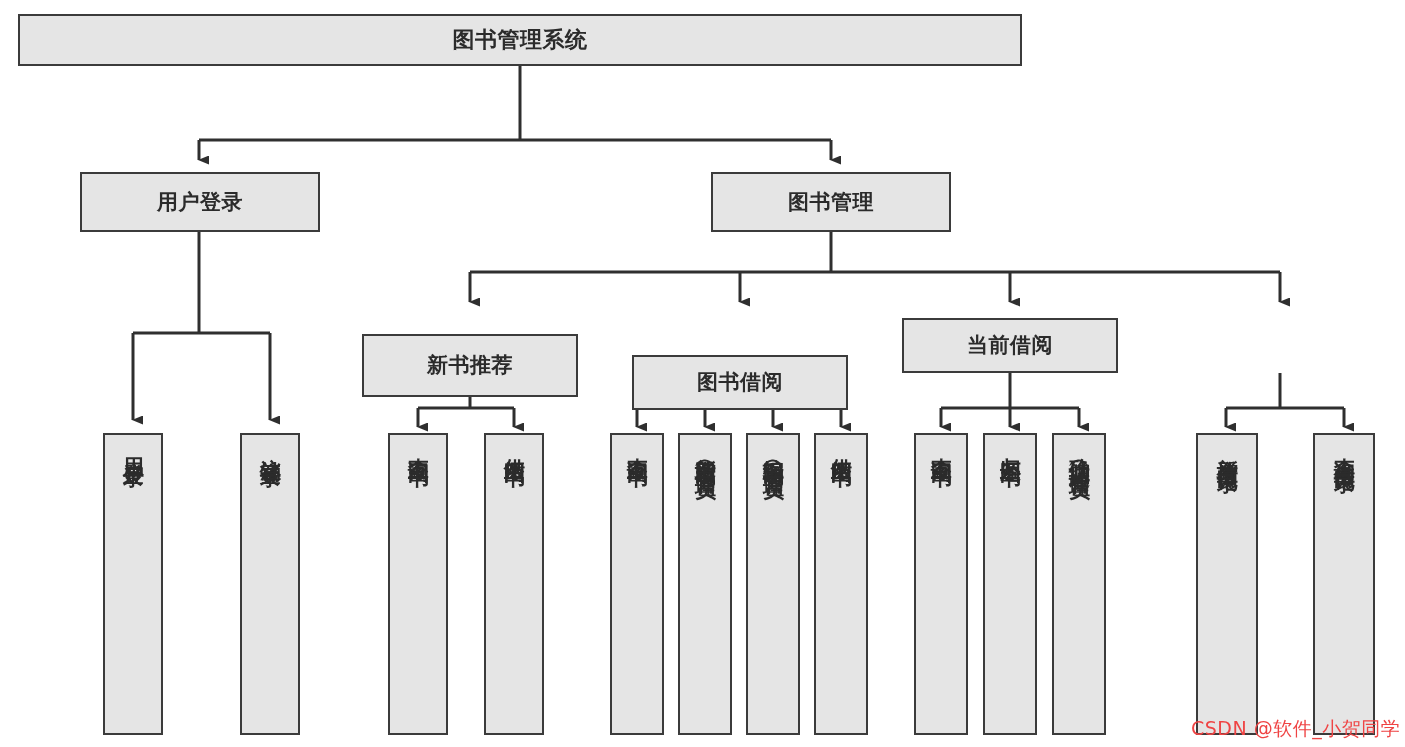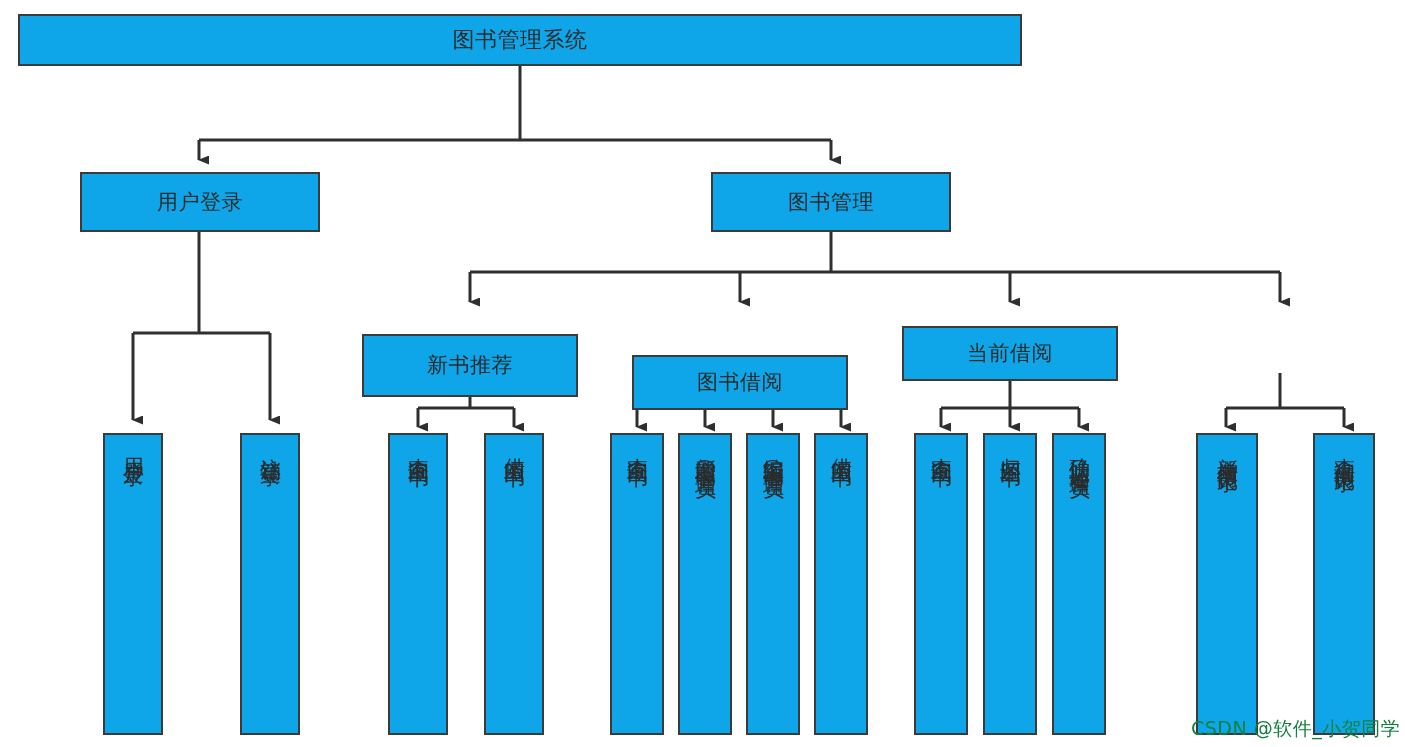--- a/index.html
+++ b/index.html
@@ -22,27 +22,28 @@
     position: absolute;
     left: 0;
     top: 0;
     width: 1405px;
     height: 747px;
     pointer-events: none;
   }
   .node {
     position: absolute;
     box-sizing: border-box;
-    background: #0ea5e9;
+    background: #e5e5e5;
     border: 2px solid #3b3b3b;
     display: flex;
     align-items: center;
     justify-content: center;
     color: #2b2b2b;
     z-index: 3;
+    font-weight: bold;
   }
   .node-label {
     display: block;
     text-align: center;
     line-height: 1.18;
     letter-spacing: 0.5px;
   }
   
   .node.horiz .node-label {
     font-size: 21px;
@@ -60,21 +61,21 @@
     writing-mode: vertical-rl;
     text-orientation: upright;
     font-size: 21px;
     line-height: 1.0;
     letter-spacing: 3px;
     white-space: nowrap;
     max-height: 100%;
   }
   .watermark {
     position: absolute;
-    color: #15803d;
+    color: #ef4444;
     font-size: 19px;
     white-space: nowrap;
     z-index: 5;
     letter-spacing: 0.5px;
   }
 </style>
 </head>
 <body>
 
 <div id="diagram-root">
@@ -142,21 +143,21 @@
   </div>
 
   <div class="node horiz" style="left:362px; top:334px; width:216px; height:63px;">
     <span class="node-label">新书推荐</span>
   </div>
 
   <div class="node horiz" style="left:632px; top:318px; width:216px; height:55px;margin-top:37px;">
     <span class="node-label">图书借阅</span>
   </div>
 
-  <div class="node horiz" style="left:902px; top:326px; width:216px; height:55px;">
+  <div class="node horiz" style="left:902px; top:318px; width:216px; height:55px;">
     <span class="node-label">当前借阅</span>
   </div>
 
 
   <div class="node vert" style="left:103px; top:433px; width:60px; height:302px;">
     <span class="node-label">用户登录</span>
   </div>
 
   <div class="node vert" style="left:240px; top:433px; width:60px; height:302px;">
     <span class="node-label">注销登录</span>

